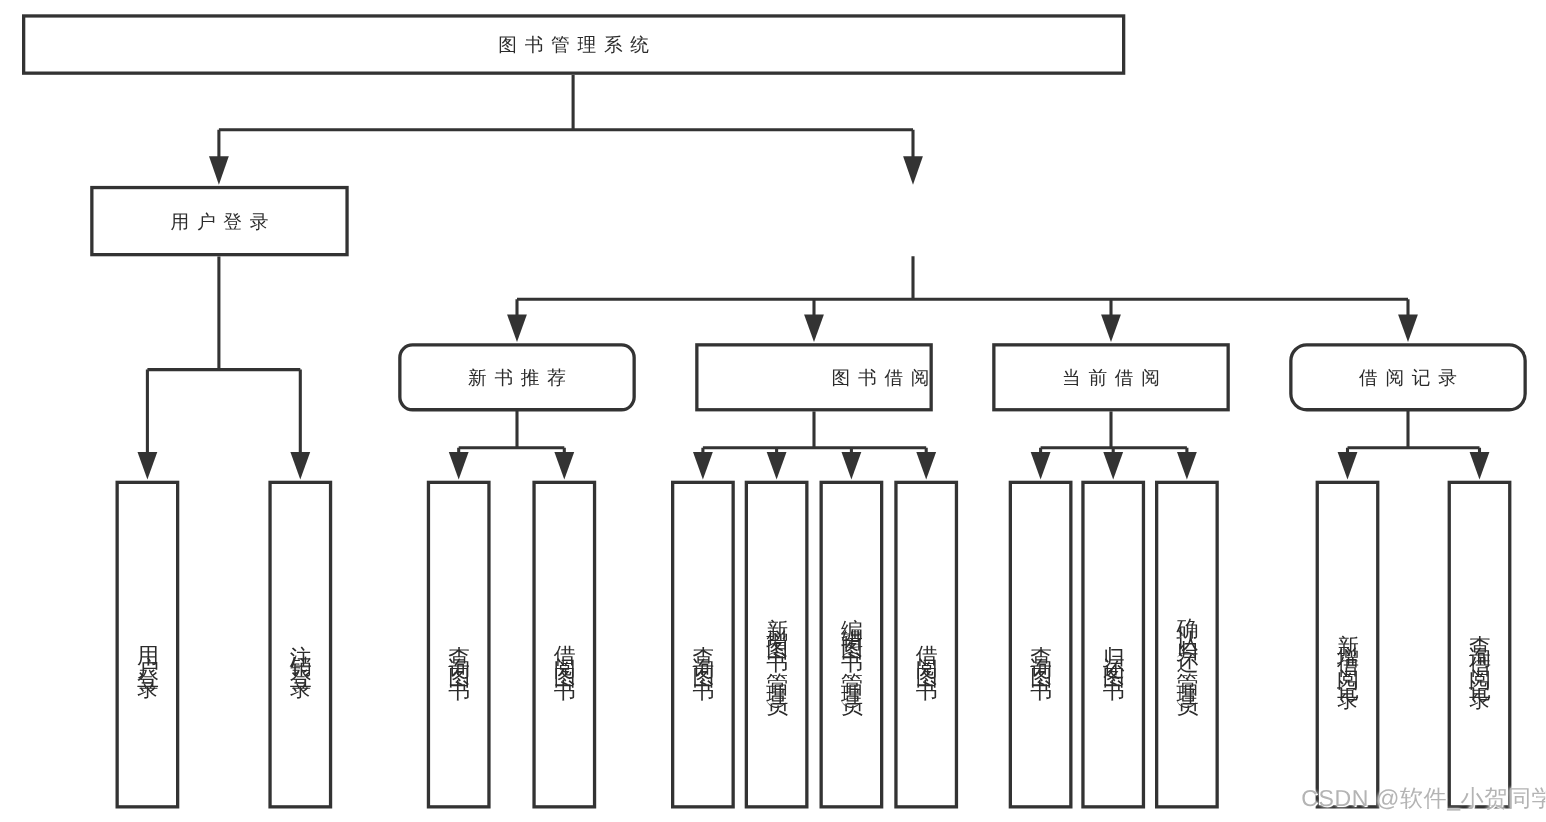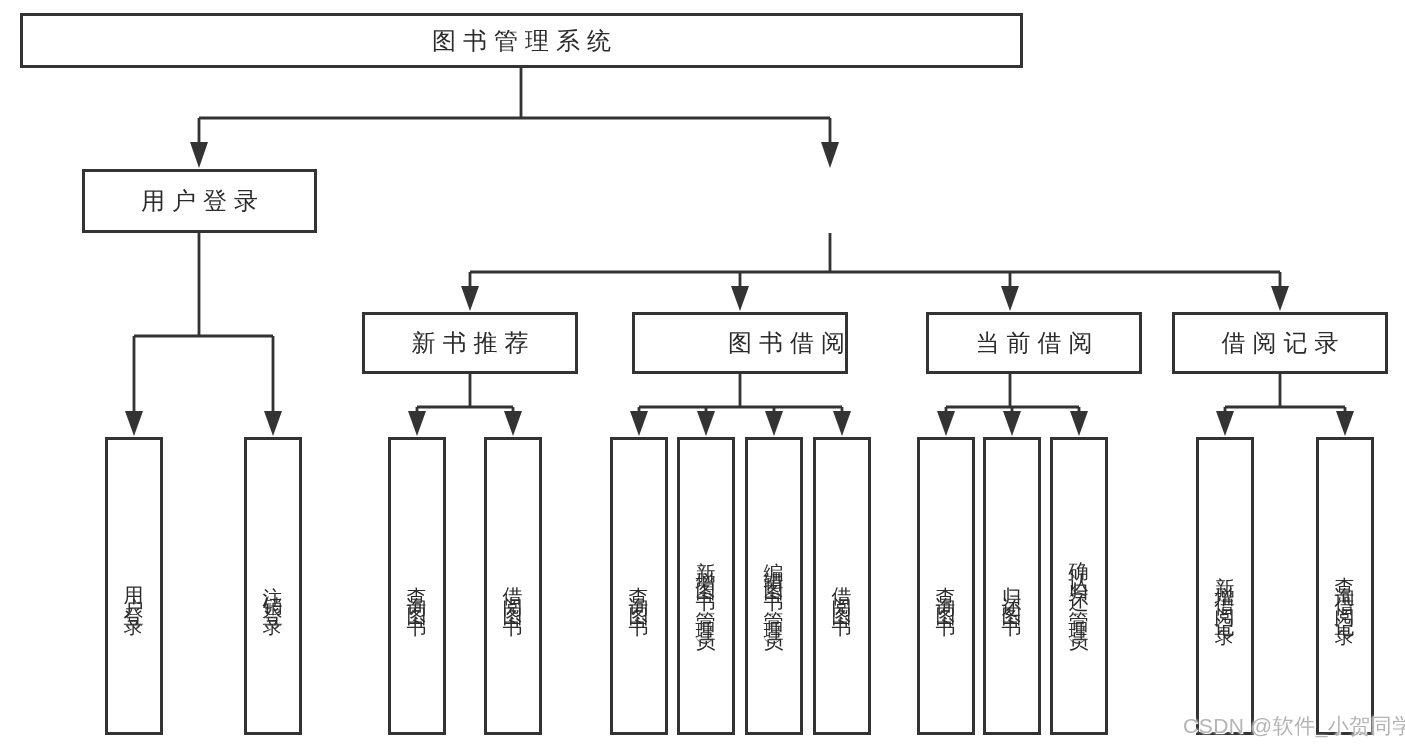--- a/index.html
+++ b/index.html
@@ -20,44 +20,44 @@
     position: absolute;
     box-sizing: border-box;
     background: #ffffff;
     border: 3px solid #333333;
     display: flex;
     align-items: center;
     justify-content: center;
     color: #2b2b2b;
   }
   .h-label {
-    font-size: 24px;
+    font-size: 17px;
     letter-spacing: 7px;
     margin-right: -7px;      
     white-space: nowrap;
   }
   .v-label {
     writing-mode: vertical-rl;
     text-orientation: mixed;
     font-size: 20px;
     letter-spacing: 10px;
     margin-bottom: -10px;    
     line-height: 1;
   }
   
   .n-root  { left: 20px;  top: 13px;  width: 1003px; height: 55px; }
   
   .n-l2a   { left: 82px;  top: 169px; width: 235px;  height: 64px; }
   .n-l2b   { left: 712px; top: 169px; width: 235px;  height: 64px; }
   
   .n-l3    { top: 312px; width: 216px; height: 62px; }
-  .n-l3a   { left: 362px; }
+  .n-l3a   { left: 362px; border-radius: 13px; }
   .n-l3b   { left: 632px; justify-content: flex-end; }
-  .n-l3c   { left: 926px; }
-  .n-l3d   { left: 1172px; }
+  .n-l3c   { left: 902px; }
+  .n-l3d   { left: 1172px; border-radius: 16px; }
   
   .leaf    { top: 437px; width: 58px; height: 298px; }
   .lf1  { left: 105px; }  .lf2  { left: 244px; }
   .lf3  { left: 388px; }  .lf4  { left: 484px; }
   .lf5  { left: 610px; }  .lf6  { left: 677px; }
   .lf7  { left: 745px; }  .lf8  { left: 813px; }
   .lf9  { left: 917px; }  .lf10 { left: 983px; }
   .lf11 { left: 1050px; }
   .lf12 { left: 1196px; } .lf13 { left: 1316px; }
   #watermark {

